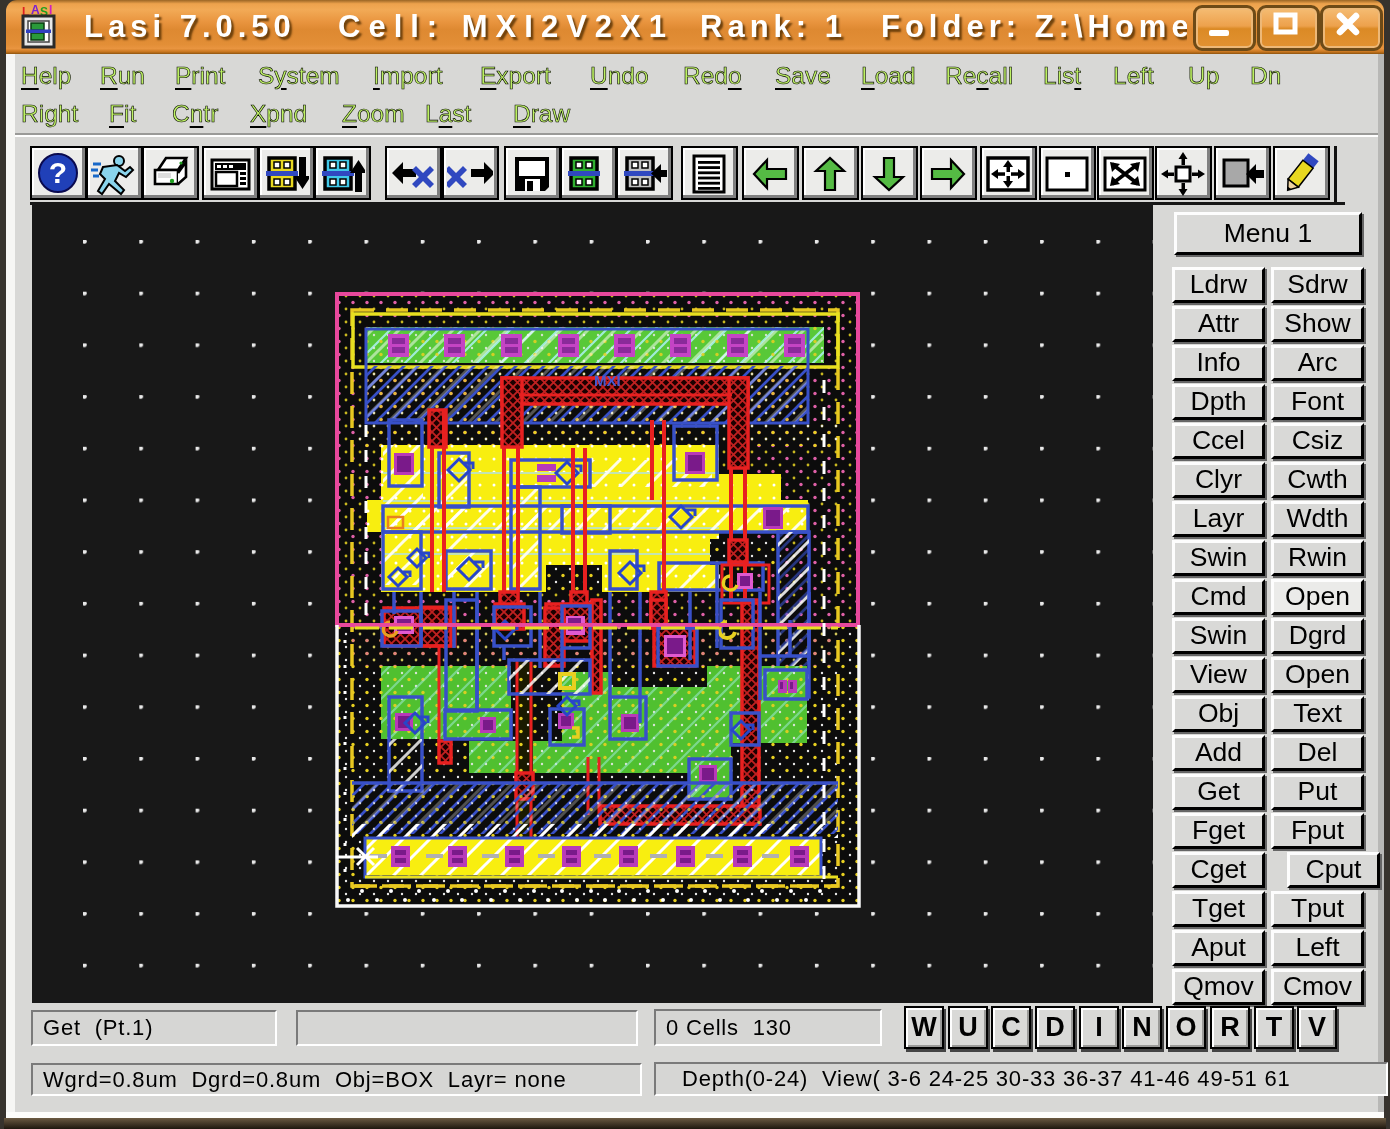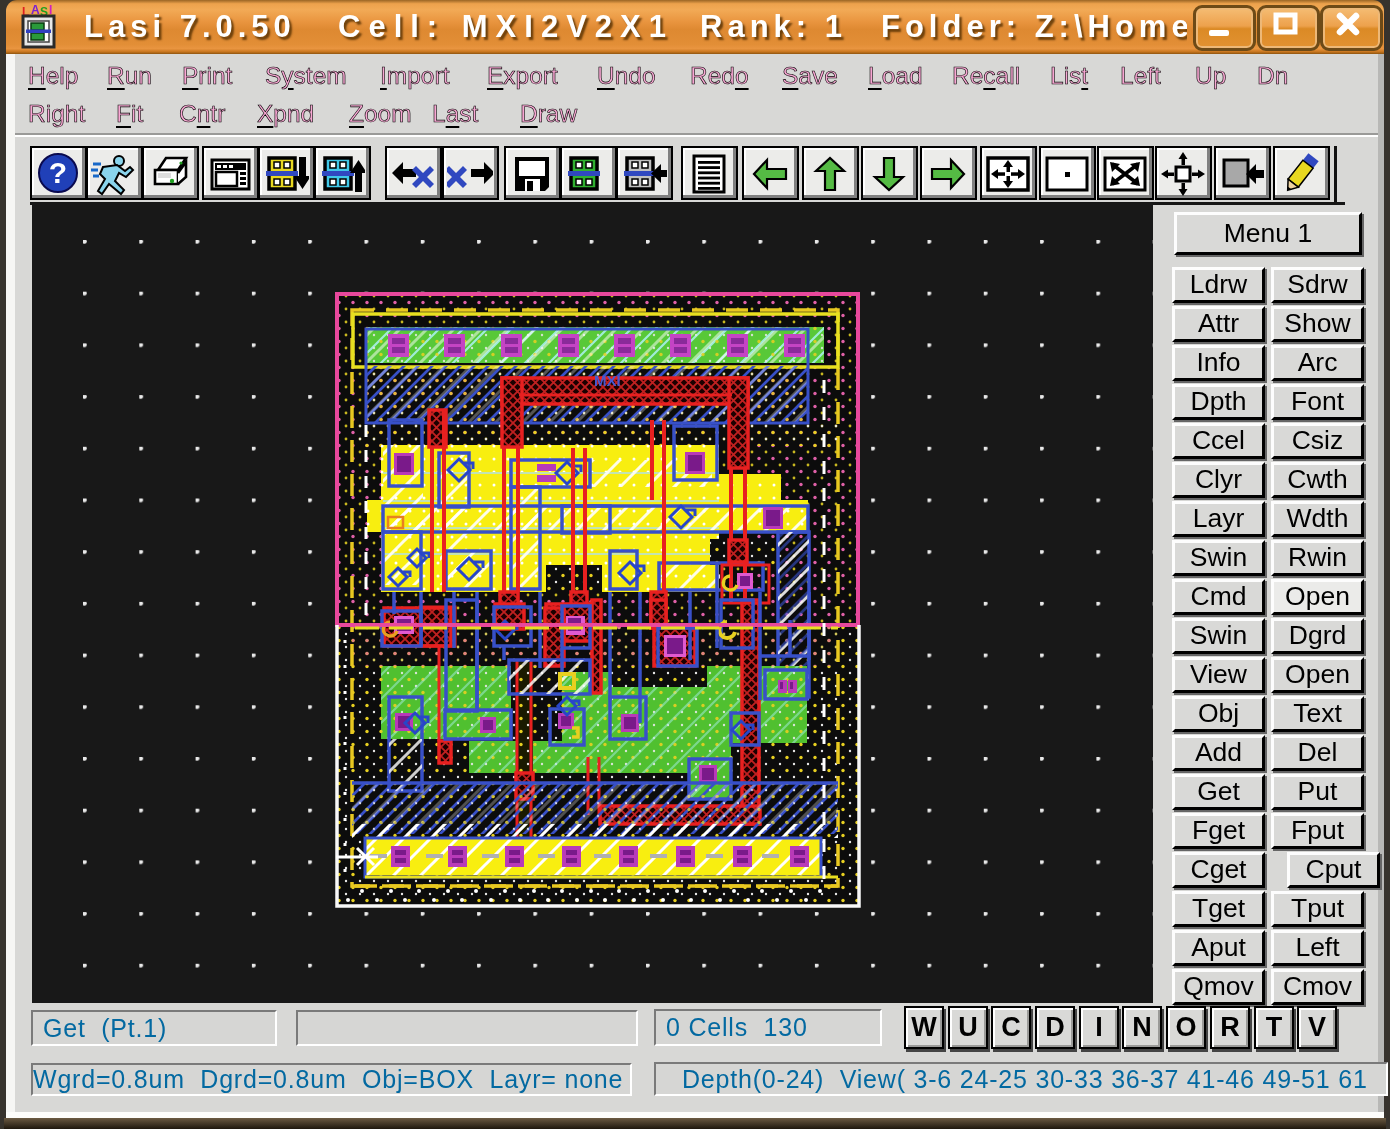--- a/index.html
+++ b/index.html
@@ -5,24 +5,24 @@
   .abs{position:absolute;}
   .tbtn{position:absolute;top:5px;width:57px;height:40px;border-radius:9px;
     background:linear-gradient(#f5bd74 0%,#eda14c 45%,#db8a25 52%,#e29232 100%);
     border:3px solid #6d4a17;box-shadow:inset 0 0 0 2px #edb877;}
   .tb{position:absolute;width:53px;height:50px;background:#ececea;border:2px solid #000;
       box-shadow:inset -3px -3px 0 #808080,inset 2px 2px 0 #fff;}
   .pbtn{position:absolute;background:#d9d9d7;border-top:3px solid #fdfdfd;border-left:3px solid #fdfdfd;
      border-right:3px solid #000;border-bottom:3px solid #000;color:#000;font-size:26.5px;text-align:center;
      box-shadow:2px 2px 0 #666;}
   .sbox{position:absolute;background:#d6d6d4;border-top:2px solid #7a7a7a;border-left:2px solid #7a7a7a;
-    border-bottom:2px solid #fff;border-right:2px solid #fff;font-size:25px;letter-spacing:0.8px;color:#0369a1;white-space:nowrap;overflow:hidden;}
+    border-bottom:2px solid #fff;border-right:2px solid #fff;font-size:22px;letter-spacing:0.8px;color:#000000;white-space:nowrap;overflow:hidden;}
   .lbtn{position:absolute;background:#d9d9d7;border:2px solid #000;box-shadow:inset 2px 2px 0 #fff,inset -2px -2px 0 #9a9a98,2px 3px 0 #444;
     font-size:27px;font-weight:bold;color:#000;text-align:center;}
-  .mtxt{position:absolute;white-space:nowrap;font-size:24.5px;color:#f9a8d4;margin-left:7px;-webkit-text-stroke:0.6px #000;}
+  .mtxt{position:absolute;white-space:nowrap;font-size:24.5px;color:#bef264;-webkit-text-stroke:0.6px #000;}
   .mtxt u{text-decoration-thickness:2.2px;text-underline-offset:4px;}
   .ttext{position:absolute;color:#fff;font-weight:bold;font-size:31px;text-shadow:2.5px 2.5px 2px rgba(80,45,0,.8);white-space:nowrap;}
 </style></head><body>
 <div class="abs" style="left:0;top:0;width:1390px;height:1129px;background:#37332d"></div>
 <div class="abs" style="left:6px;top:0;width:1378px;height:54px;border-radius:11px 11px 0 0;
  background:linear-gradient(#9a6524 0%,#eda24c 7%,#f2aa56 18%,#e9953f 40%,#de8931 55%,#e28e36 82%,#e99540 90%,#c8761e 96%,#8d5410 100%);"></div>
 <div class="abs" style="left:6px;top:54px;width:1378px;height:1062px;background:#d8d8d6"></div>
 <div class="abs" style="left:6px;top:54px;width:9px;height:1062px;background:#f6f6f4"></div>
 <div class="abs" style="left:1378px;top:54px;width:6px;height:1062px;background:#b8b8b6"></div>
 <div class="abs" style="left:6px;top:1112px;width:1378px;height:6px;background:#fdfdfb"></div>
@@ -734,13 +734,13 @@
 <div class="lbtn" style="left:904px;top:1006px;width:36px;height:39px;line-height:39px">W</div>
 <div class="lbtn" style="left:948px;top:1006px;width:36px;height:39px;line-height:39px">U</div>
 <div class="lbtn" style="left:991px;top:1006px;width:36px;height:39px;line-height:39px">C</div>
 <div class="lbtn" style="left:1035px;top:1006px;width:36px;height:39px;line-height:39px">D</div>
 <div class="lbtn" style="left:1079px;top:1006px;width:36px;height:39px;line-height:39px">I</div>
 <div class="lbtn" style="left:1122px;top:1006px;width:36px;height:39px;line-height:39px">N</div>
 <div class="lbtn" style="left:1166px;top:1006px;width:36px;height:39px;line-height:39px">O</div>
 <div class="lbtn" style="left:1210px;top:1006px;width:36px;height:39px;line-height:39px">R</div>
 <div class="lbtn" style="left:1254px;top:1006px;width:36px;height:39px;line-height:39px">T</div>
 <div class="lbtn" style="left:1297px;top:1006px;width:36px;height:39px;line-height:39px">V</div>
-<div class="sbox" style="left:31px;top:1063px;width:597px;height:29px;line-height:29px;">Wgrd=0.8um&nbsp; Dgrd=0.8um&nbsp; Obj=BOX&nbsp; Layr= none</div>
+<div class="sbox" style="left:31px;top:1063px;width:597px;height:29px;line-height:29px;padding-left:10px">Wgrd=0.8um&nbsp; Dgrd=0.8um&nbsp; Obj=BOX&nbsp; Layr= none</div>
 <div class="sbox" style="left:654px;top:1062px;width:704px;height:30px;line-height:30px;padding-left:26px">Depth(0-24)&nbsp; View( 3-6 24-25 30-33 36-37 41-46 49-51 61</div>
 </body></html>

